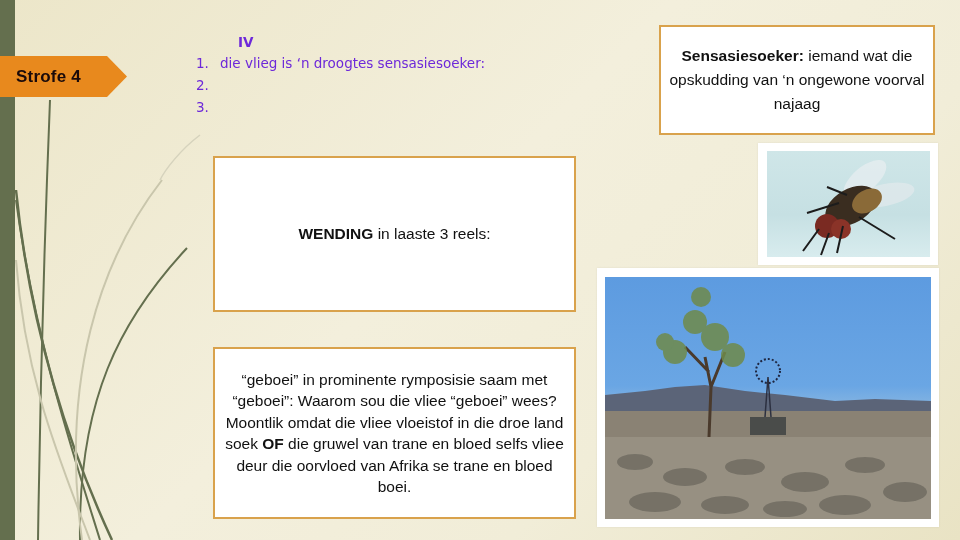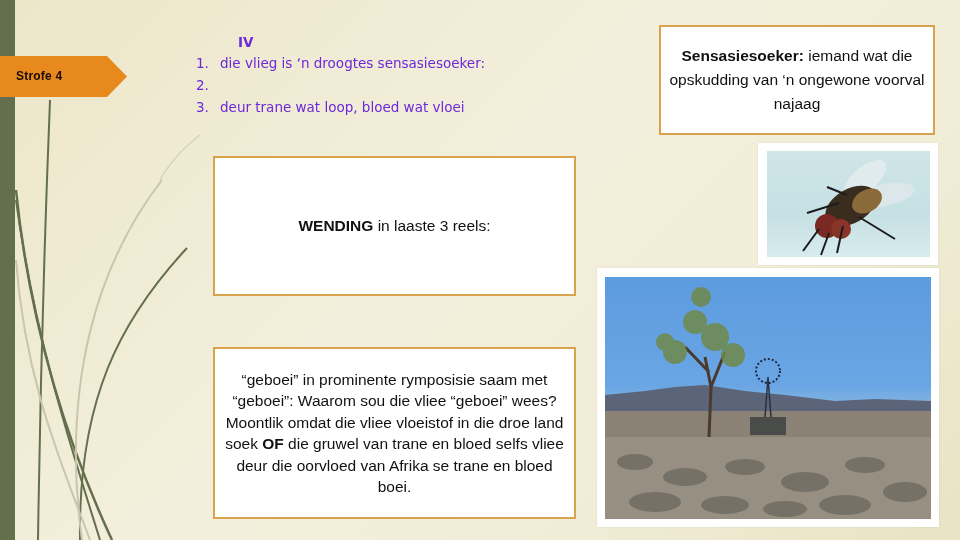--- a/index.html
+++ b/index.html
@@ -7,33 +7,33 @@
       width: 960px; height: 540px; overflow: hidden; position: relative;
       background: linear-gradient(135deg, #ece6c9 0%, #f3efdc 45%, #f1edd8 70%, #e9e3c4 100%);
       font-family: "Liberation Sans", sans-serif;
     }
     .left-bar { position: absolute; left: 0; top: 0; width: 15px; height: 540px; background: #646f4e; }
     .decor { position: absolute; left: 0; top: 0; width: 960px; height: 540px; pointer-events: none; }
     .banner { position: absolute; left: 0; top: 56px; width: 127px; height: 41px; }
     .banner svg { position: absolute; left: 0; top: 0; }
     .banner-label {
       position: absolute; left: 16px; top: 0; height: 41px; line-height: 41px;
-      font-weight: bold; font-size: 12px; color: #1a0a0a; letter-spacing: 0.2px;
+      font-weight: bold; font-size: 17px; color: #1a0a0a; letter-spacing: 0.2px;
     }
     .verse { position: absolute; left: 196px; top: 32px; width: 380px; font-family: "DejaVu Sans", sans-serif; font-size: 13.5px; color: #6d28d9; line-height: 22px; }
     .verse-heading { font-weight: bold; padding-left: 42px; height: 20px; line-height: 20px; }
     .verse-line { display: flex; white-space: nowrap; }
     .verse-num { width: 24px; text-align: left; }
     .box {
       position: absolute; background: #ffffff; border: 2.5px solid #d9a24c; box-sizing: border-box;
       text-align: center; color: #111; font-size: 15.5px; line-height: 21.5px;
       display: flex; align-items: center; justify-content: center; padding: 0 6px;
     }
     .box b { font-weight: bold; }
-    .box-wending { left: 213px; top: 156px; width: 363px; height: 140px; }
+    .box-wending { left: 213px; top: 156px; width: 363px; height: 156px; }
     .box-geboei { left: 213px; top: 347px; width: 363px; height: 172px; }
     .box-def { left: 659px; top: 25px; width: 276px; height: 110px; font-size: 15.5px; line-height: 24px; }
     .photo-frame { position: absolute; background: #ffffff; box-shadow: 0 0 2px rgba(0,0,0,0.08); }
     .fly-frame { left: 758px; top: 143px; width: 180px; height: 122px; }
     .fly-img { position: absolute; left: 9px; top: 8px; width: 163px; height: 106px; background: linear-gradient(180deg, #cfe6e8 0%, #c6e0e3 60%, #d8ecee 100%); overflow: hidden; }
     .land-frame { left: 597px; top: 268px; width: 342px; height: 259px; }
     .land-img { position: absolute; left: 8px; top: 9px; width: 326px; height: 242px; overflow: hidden;
       background: linear-gradient(180deg, #5d9be0 0%, #6aa6e4 45%, #80b2e2 52%, #6a6a66 54%, #857c6e 60%, #9a9385 70%, #8a8378 85%, #7d776e 100%); }
   </style>
 </head>
@@ -62,21 +62,20 @@
   <div class="verse-heading">IV</div>
   <div class="verse-line">
     <span class="verse-num">1.</span>
     <span>die vlieg is ‘n droogtes sensasiesoeker:</span>
   </div>
   <div class="verse-line">
     <span class="verse-num">2.</span>
   </div>
   <div class="verse-line">
     <span class="verse-num">3.</span>
-    <span>deur trane wat loop, bloed wat vloei</span>
   </div>
 </div>
 
 <div class="box box-wending">
   <div>
     <b>WENDING</b><span> in laaste 3 reels:</span><br>
   </div>
 </div>
 
 <div class="box box-geboei">

